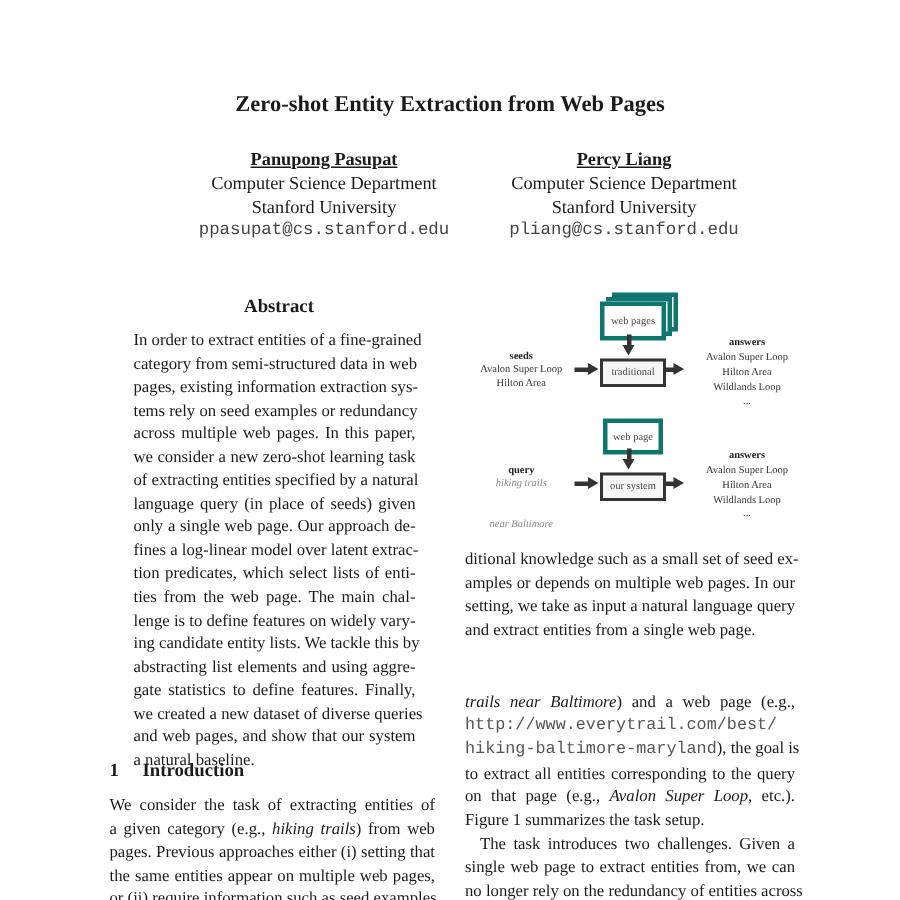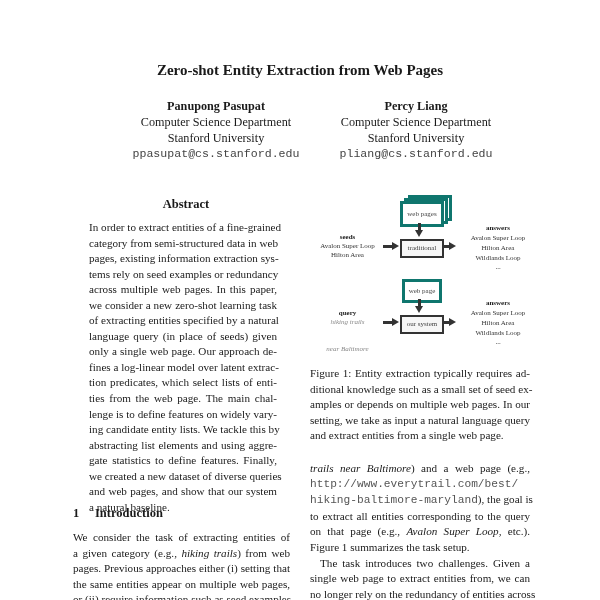--- a/index.html
+++ b/index.html
@@ -1,21 +1,21 @@
 <!DOCTYPE html>
 <html><head>
 <meta charset="utf-8">
 <style>
   html, body { margin: 0; padding: 0; background: #ffffff; }
   body { width: 600px; height: 600px; position: relative; overflow: hidden;
          font-family: "Liberation Serif", "DejaVu Serif", serif; color: #1a1a1a; }
   .abs { position: absolute; }
   .title { left: 0; width: 600px; top: 62px; text-align: center; font-weight: bold; font-size: 15px; }
   .author { position: absolute; top: 98px; width: 220px; text-align: center; font-size: 12.2px; line-height: 16px; }
-  .author .name { font-weight: bold; }
+  .author .name { font-weight: bold; text-decoration: underline; }
   .author .email { font-family: "Liberation Mono", "DejaVu Sans Mono", monospace; font-size: 11.6px; color: #444; }
   .abstract-head { left: 72px; width: 228px; top: 197px; text-align: center; font-weight: bold; font-size: 12.5px; }
   .abstract-body { left: 89px; width: 188px; top: 220px; font-size: 11.15px; line-height: 15.55px; text-align: justify; }
   .abstract-body span.line { display: block; text-align: justify; text-align-last: justify; white-space: nowrap; }
   .abstract-body span.line.last { text-align-last: left; }
   .section-head { left: 73px; top: 506px; font-weight: bold; font-size: 12.5px; }
   .section-head .num { display: inline-block; width: 22px; }
   .left-body { left: 73px; width: 217px; top: 530px; font-size: 11.15px; line-height: 15.6px; }
   .left-body span.line { display: block; text-align: justify; text-align-last: justify; white-space: nowrap; }
   .caption { left: 310px; width: 220px; top: 366px; font-size: 11.15px; line-height: 15.6px; }
@@ -122,21 +122,20 @@
   <div class="arrow-h" style="left:134px; top:126px; width:6px;"></div>
 
   <div class="d-text d-bold" style="left:148px; width:80px; top:104px;">answers</div>
   <div class="d-text" style="left:148px; width:80px; top:114px;">Avalon Super Loop</div>
   <div class="d-text" style="left:148px; width:80px; top:124px;">Hilton Area</div>
   <div class="d-text" style="left:148px; width:80px; top:134px;">Wildlands Loop</div>
   <div class="d-text" style="left:148px; width:80px; top:143px;">...</div>
 </div>
 
 <div class="abs caption" id="caption">
-    <span class="line">Figure 1:   Entity extraction typically requires ad-</span>
     <span class="line">ditional knowledge such as a small set of seed ex-</span>
     <span class="line">amples or depends on multiple web pages.  In our</span>
     <span class="line">setting, we take as input a natural language query</span>
     <span class="line last">and extract entities from a single web page.</span>
   </div>
 
 <div class="abs right-body">
   <span class="line"><span class="it">trails near Baltimore</span><span>) and a web page (e.g.,</span></span>
   <span class="line mono" style="text-align-last:left;">http://www.everytrail.com/best/</span>
   <span class="line"><span class="mono">hiking-baltimore-maryland</span><span>), the goal is</span></span>

